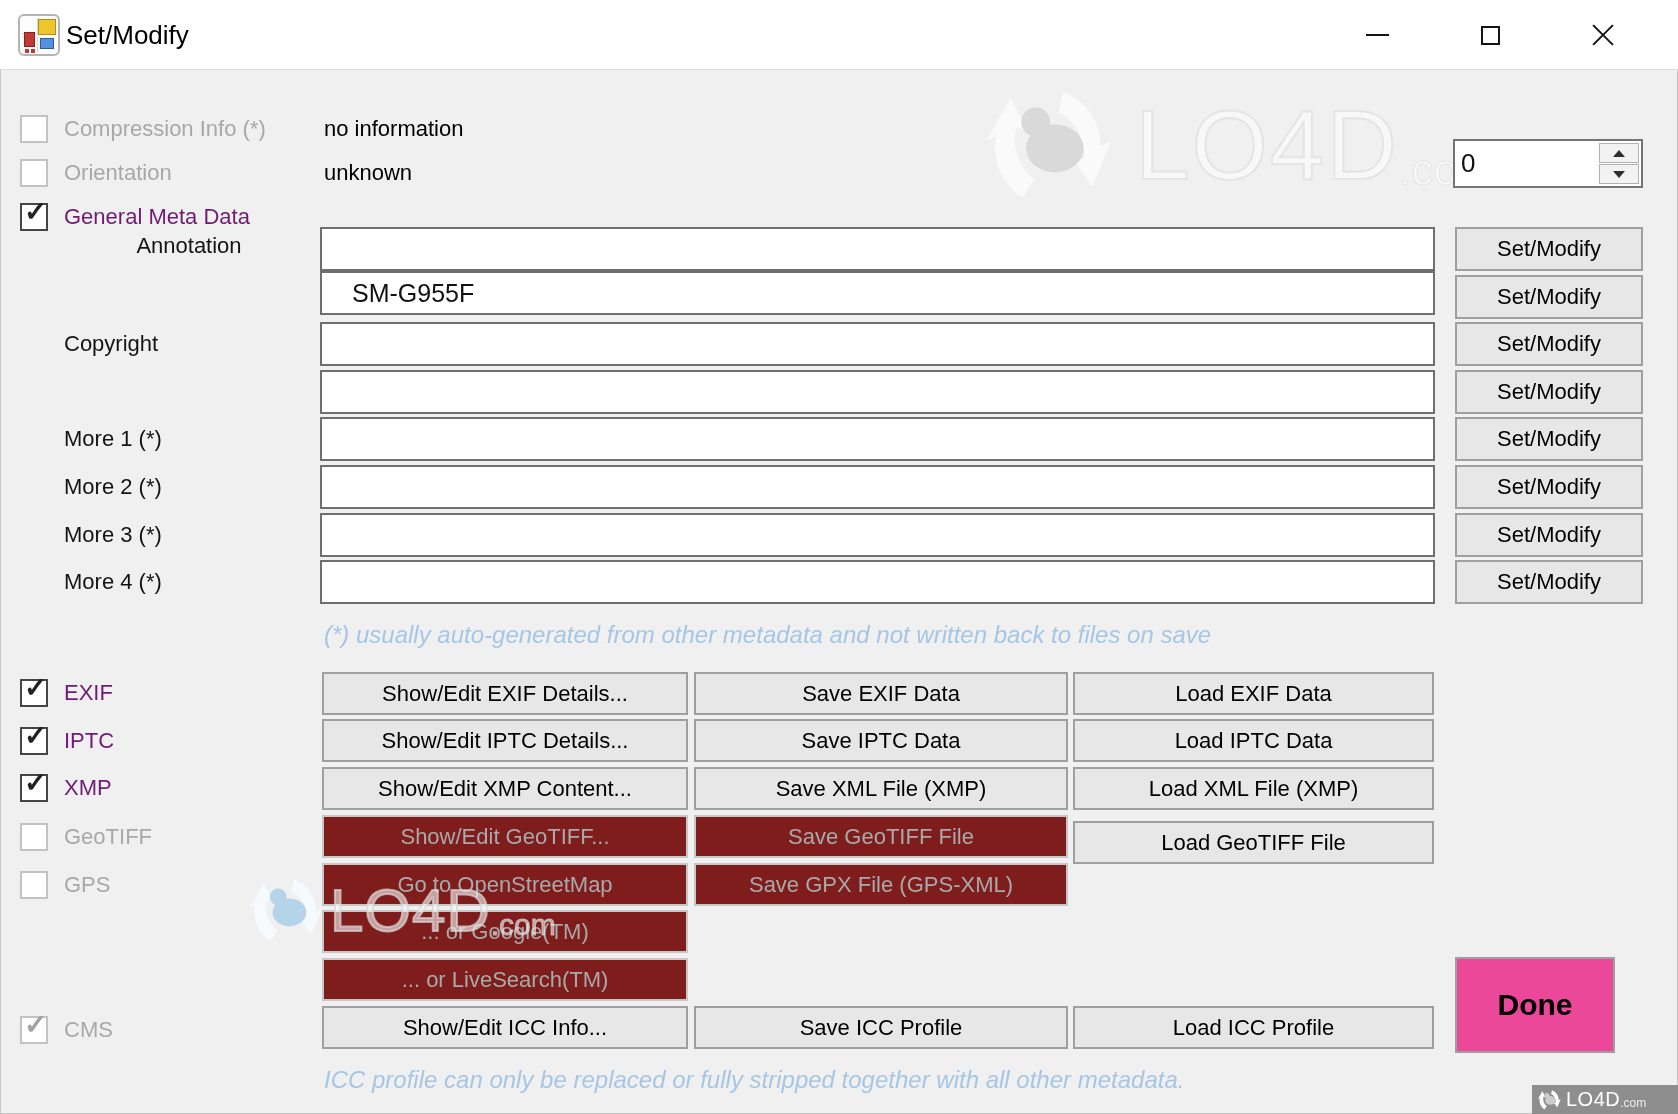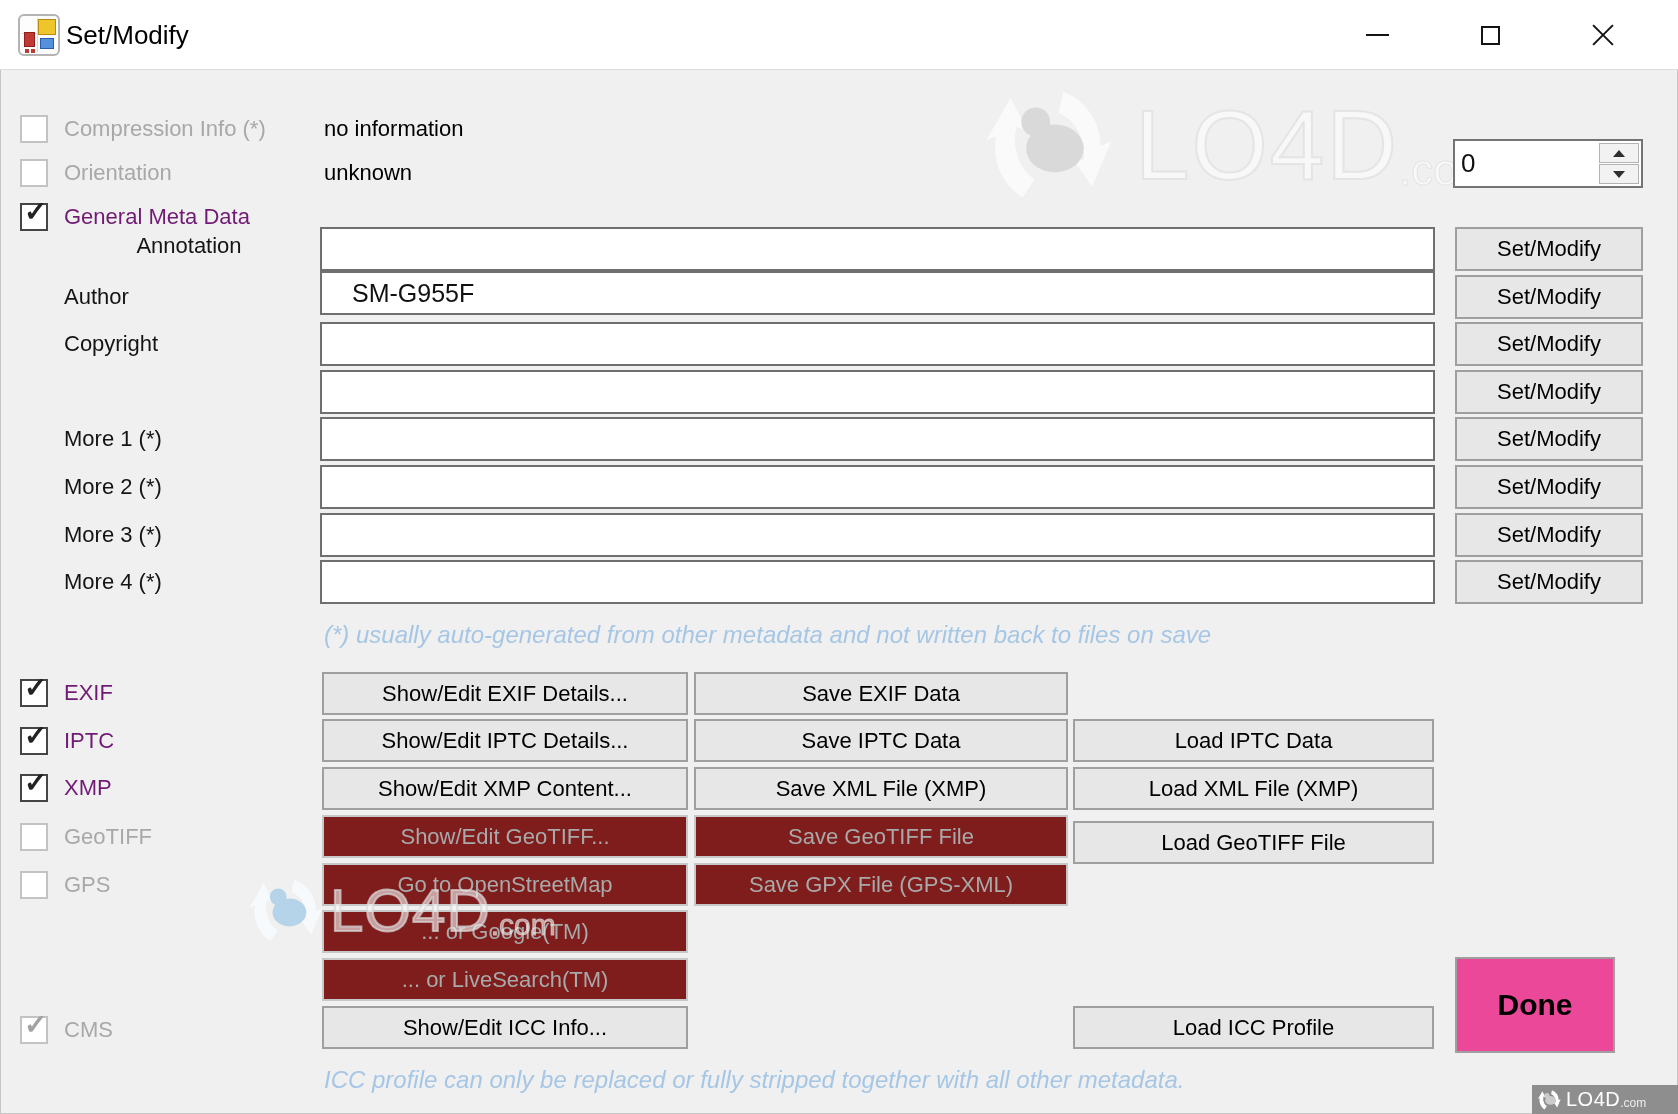--- a/index.html
+++ b/index.html
@@ -135,21 +135,20 @@
       <button class="spin-btn">
           <span class="tri-dn"></span>
         </button>
     </div>
   </div>
 
   <div class="frow-lbl" style="top:224px;text-align:center;">Annotation</div>
   <input class="finput" style="top: 227px;" value="">
   <button class="smbtn" style="top:227px;">Set/Modify</button>
 
-  <div class="frow-lbl" style="top:275px;">Author</div>
   <input class="finput" style="top: 271px; padding-left: 30px;" value="SM-G955F">
   <button class="smbtn" style="top:275px;">Set/Modify</button>
 
   <div class="frow-lbl" style="top:322px;">Copyright</div>
   <input class="finput" style="top: 322px;" value="">
   <button class="smbtn" style="top:322px;">Set/Modify</button>
 
   <input class="finput" style="top: 370px;" value="">
   <button class="smbtn" style="top:370px;">Set/Modify</button>
 
@@ -192,20 +191,21 @@
   <div class="cb dis" style="left:20px; top:871px;"></div>
   <div class="lbl dis" style="top:871px;">GPS</div>
 
   <div class="cb dis" style="left:20px; top:1016px;">
       <span class="check">✓</span>
     </div>
   <div class="lbl dis" style="top:1016px;">CMS</div>
 
   <button class="abtn c1" style="top:672px;">Show/Edit EXIF Details...</button>
   <button class="abtn c2" style="top:672px;">Save EXIF Data</button>
+  <button class="abtn c3" style="top:672px;">Load EXIF Data</button>
 
   <button class="abtn c1" style="top:719px;">Show/Edit IPTC Details...</button>
   <button class="abtn c2" style="top:719px;">Save IPTC Data</button>
   <button class="abtn c3" style="top:719px;">Load IPTC Data</button>
 
   <button class="abtn c1" style="top:767px;">Show/Edit XMP Content...</button>
   <button class="abtn c3" style="top:767px;">Load XML File (XMP)</button>
   <button class="abtn c2" style="top:767px;">Save XML File (XMP)</button>
 
   <button class="abtn c1 dis" style="top:815px;">Show/Edit GeoTIFF...</button>
@@ -213,20 +213,21 @@
   <button class="abtn c3" style="top:815px;margin-top:6px;">Load GeoTIFF File</button>
 
   <button class="abtn c1 dis" style="top:863px;">Go to OpenStreetMap</button>
   <button class="abtn c2 dis" style="top:863px;">Save GPX File (GPS-XML)</button>
 
   <button class="abtn c1 dis" style="top:910px;">... or Google(TM)</button>
 
   <button class="abtn c1 dis" style="top:958px;">... or LiveSearch(TM)</button>
 
   <button class="abtn c1" style="top:1006px;">Show/Edit ICC Info...</button>
+  <button class="abtn c2" style="top:1006px;">Save ICC Profile</button>
   <button class="abtn c3" style="top:1006px;">Load ICC Profile</button>
 
   <button class="done">Done</button>
 
   <div class="note" style="top:1066px;">ICC profile can only be replaced or fully stripped together with all other metadata.</div>
 
   <div class="wm-ml">
     <svg class="dove" viewBox="0 0 110 100">
       <path class="dv-arrow" d="M30 93 C13 82 4 62 8 42 L0 45 L20 10 L35 38 L25 34 C21 50 26 68 40 78 Z"></path>
       <path class="dv-arrow" d="M64 5 C83 12 95 30 95 50 L104 46 L88 84 L70 58 L81 62 C83 46 76 30 60 22 Z"></path>

